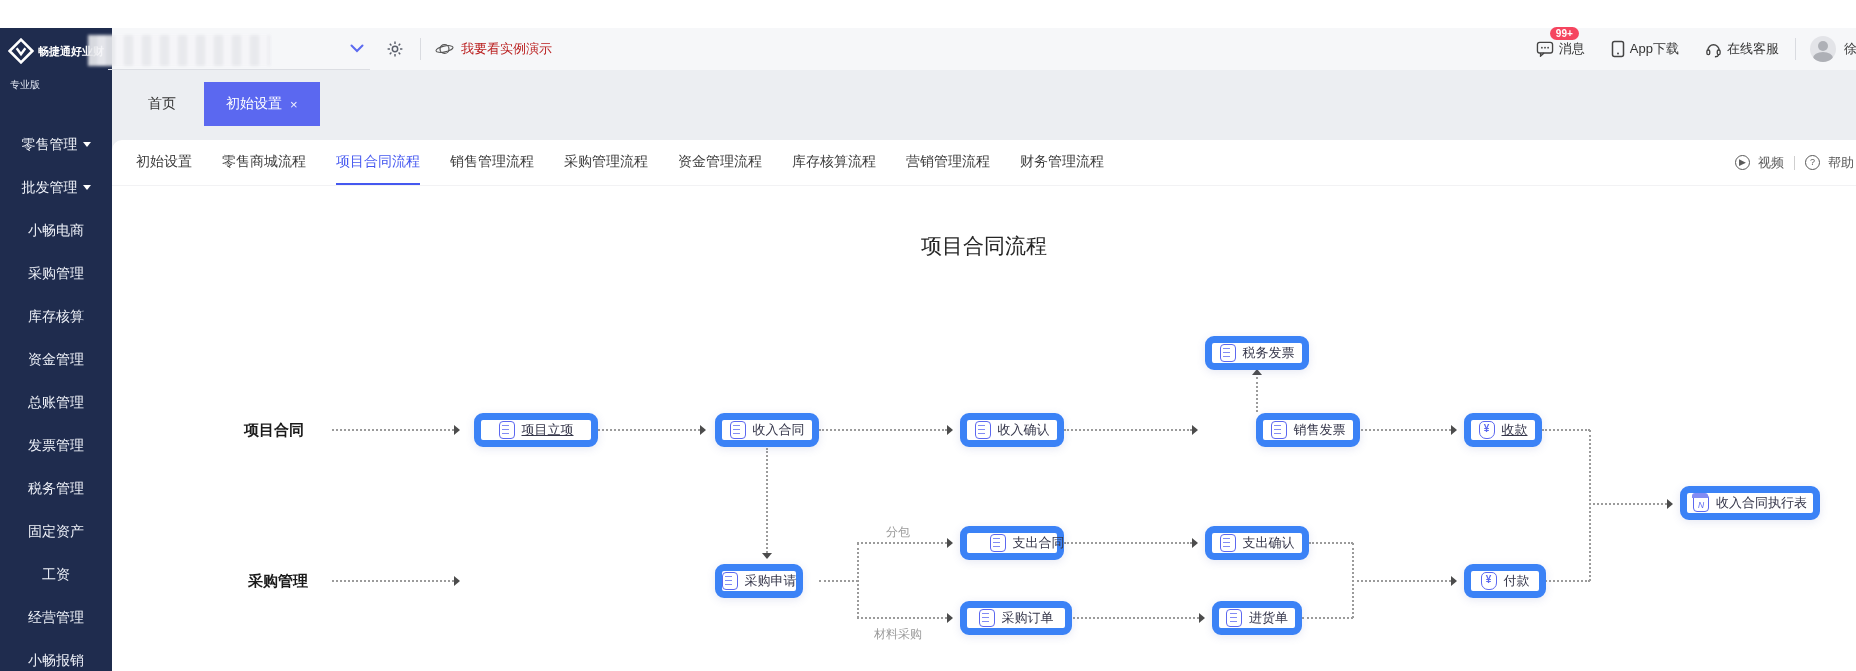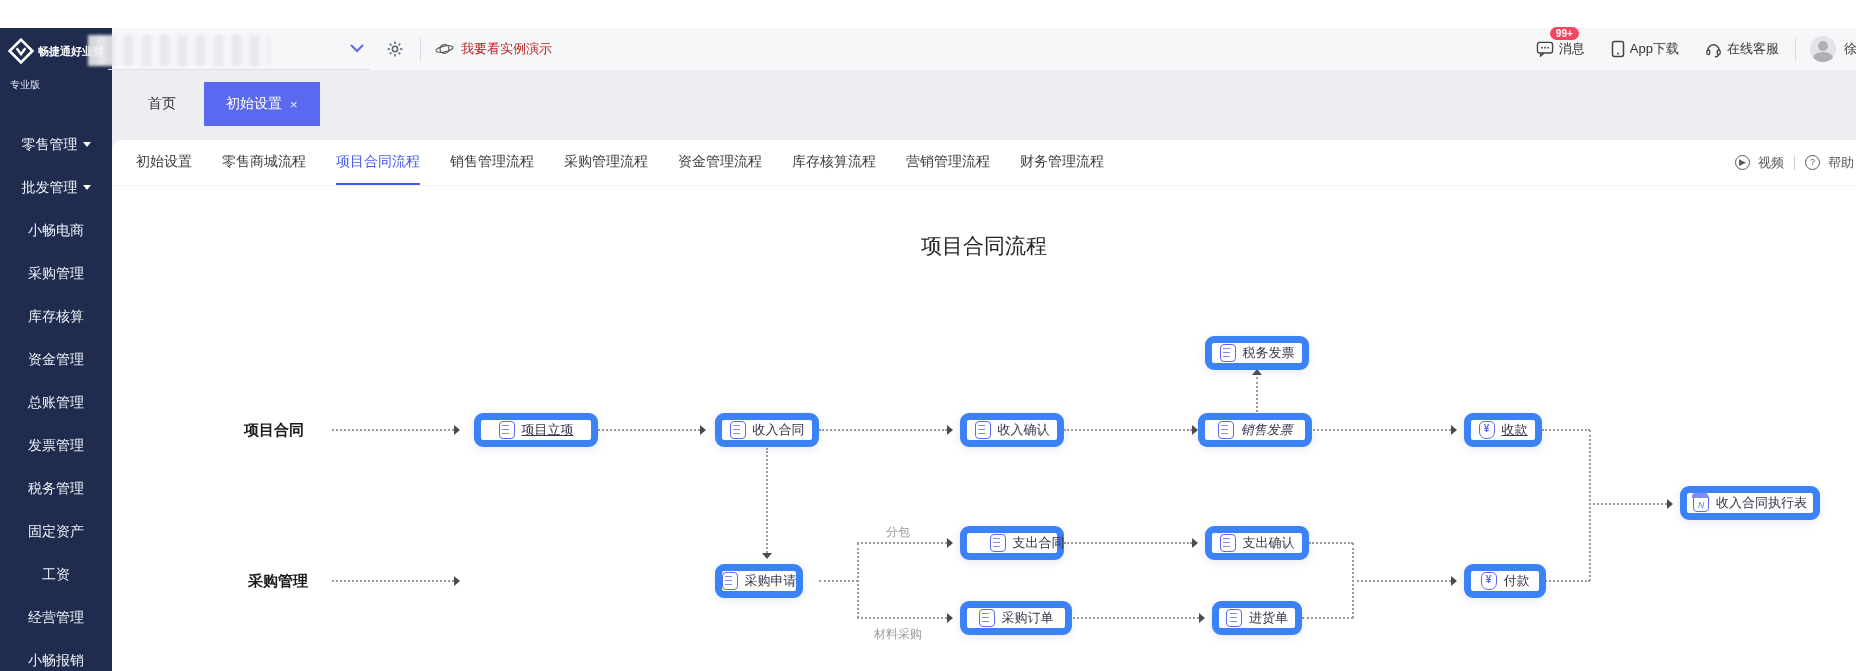--- a/index.html
+++ b/index.html
@@ -286,21 +286,21 @@
           <span>项目立项</span>
         </div>
         <div class="node" style="left:603px;top:273px;width:104px;">
           <span class="nicon doc"></span>
           <span>收入合同</span>
         </div>
         <div class="node" style="left:848px;top:273px;width:104px;">
           <span class="nicon doc"></span>
           <span>收入确认</span>
         </div>
-        <div class="node" style="left:1086px;top:273px;width:114px;font-style:italic;">
+        <div class="node" style="left:1144px;top:273px;width:104px;">
           <span class="nicon doc"></span>
           <span>销售发票</span>
         </div>
         <div class="node" style="left:1093px;top:196px;width:104px;">
           <span class="nicon doc"></span>
           <span>税务发票</span>
         </div>
         <div class="node" style="left:1352px;top:273px;width:78px;text-decoration:underline;">
           <span class="nicon yen"></span>
           <span>收款</span>

